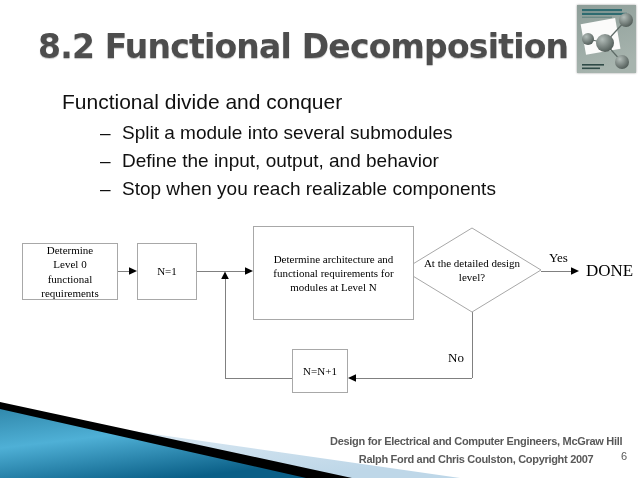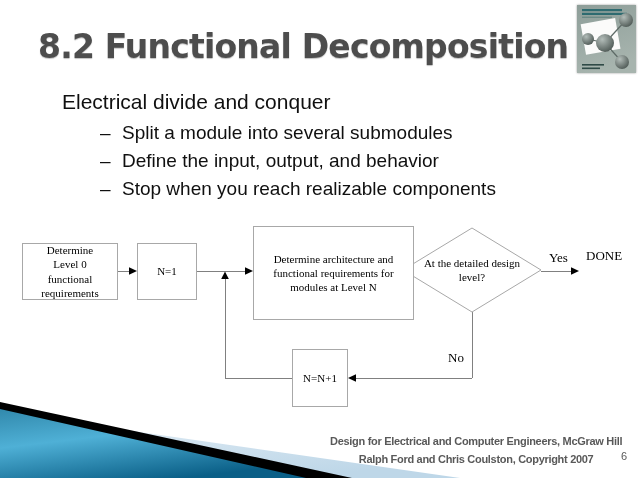--- a/index.html
+++ b/index.html
@@ -48,35 +48,35 @@
     background: #ffffff;
     display: flex; align-items: center; justify-content: center;
     text-align: center;
     font-family: "Liberation Serif", serif;
     font-size: 11px; line-height: 1.3; color: #000;
     padding: 12px;
   }
   .fc-b1 { left: 22px;  top: 243px; width: 96px;  height: 57px; }
   .fc-b2 { left: 137px; top: 243px; width: 60px;  height: 57px; }
   .fc-b3 { left: 253px; top: 226px; width: 161px; height: 94px; }
-  .fc-b4 { left: 292px; top: 349px; width: 56px;  height: 58px; }
+  .fc-b4 { left: 292px; top: 349px; width: 56px;  height: 44px; }
   .fc-diamond-label {
     position: absolute; left: 422px; top: 257px; width: 100px;
     text-align: center;
     font-family: "Liberation Serif", serif;
     font-size: 11px; line-height: 1.25; color: #000;
   }
   .fc-edge-label {
     position: absolute;
     font-family: "Liberation Serif", serif;
     font-size: 13px; color: #000; white-space: nowrap;
   }
   .fc-yes  { left: 549px; top: 250px; }
   .fc-no   { left: 448px; top: 314px; margin-top: 36px; }
-  .fc-done { left: 586px; top: 248px; font-size: 13px; }
+  .fc-done { left: 586px; top: 261px; font-size: 17px; }
   
   .footer {
     position: absolute; left: 330px; top: 432px; z-index: 3;
     font-size: 11px; font-weight: bold; letter-spacing: -0.3px;
     line-height: 18px; color: #595959; white-space: nowrap; text-align: center;
   }
   .page-number {
     position: absolute; left: 621px; top: 450px; z-index: 3;
     font-size: 11px; color: #595959;
   }
@@ -157,21 +157,21 @@
       <circle cx="49" cy="15" r="7"></circle>
       <circle cx="45" cy="57" r="7"></circle>
       <circle cx="28" cy="38" r="9"></circle>
     </g>
     <g>
       <rect x="5" y="59" width="22" height="1.6" fill="#2f4a47"></rect>
       <rect x="5" y="62.5" width="18" height="1.6" fill="#2f4a47"></rect>
     </g>
   </svg>
 
-  <div class="bullet-l1">Electrical divide and conquer</div>
+  <div class="bullet-l1">Functional divide and conquer</div>
 
   <div class="sub-bullet sub-0">
     <span class="dash">–</span><span>Split a module into several submodules</span>
   </div>
   <div class="sub-bullet sub-2">
     <span class="dash">–</span><span>Stop when you reach realizable components</span>
   </div>
   <div class="sub-bullet sub-1">
     <span class="dash">–</span><span>Define the input, output, and behavior</span>
   </div>

